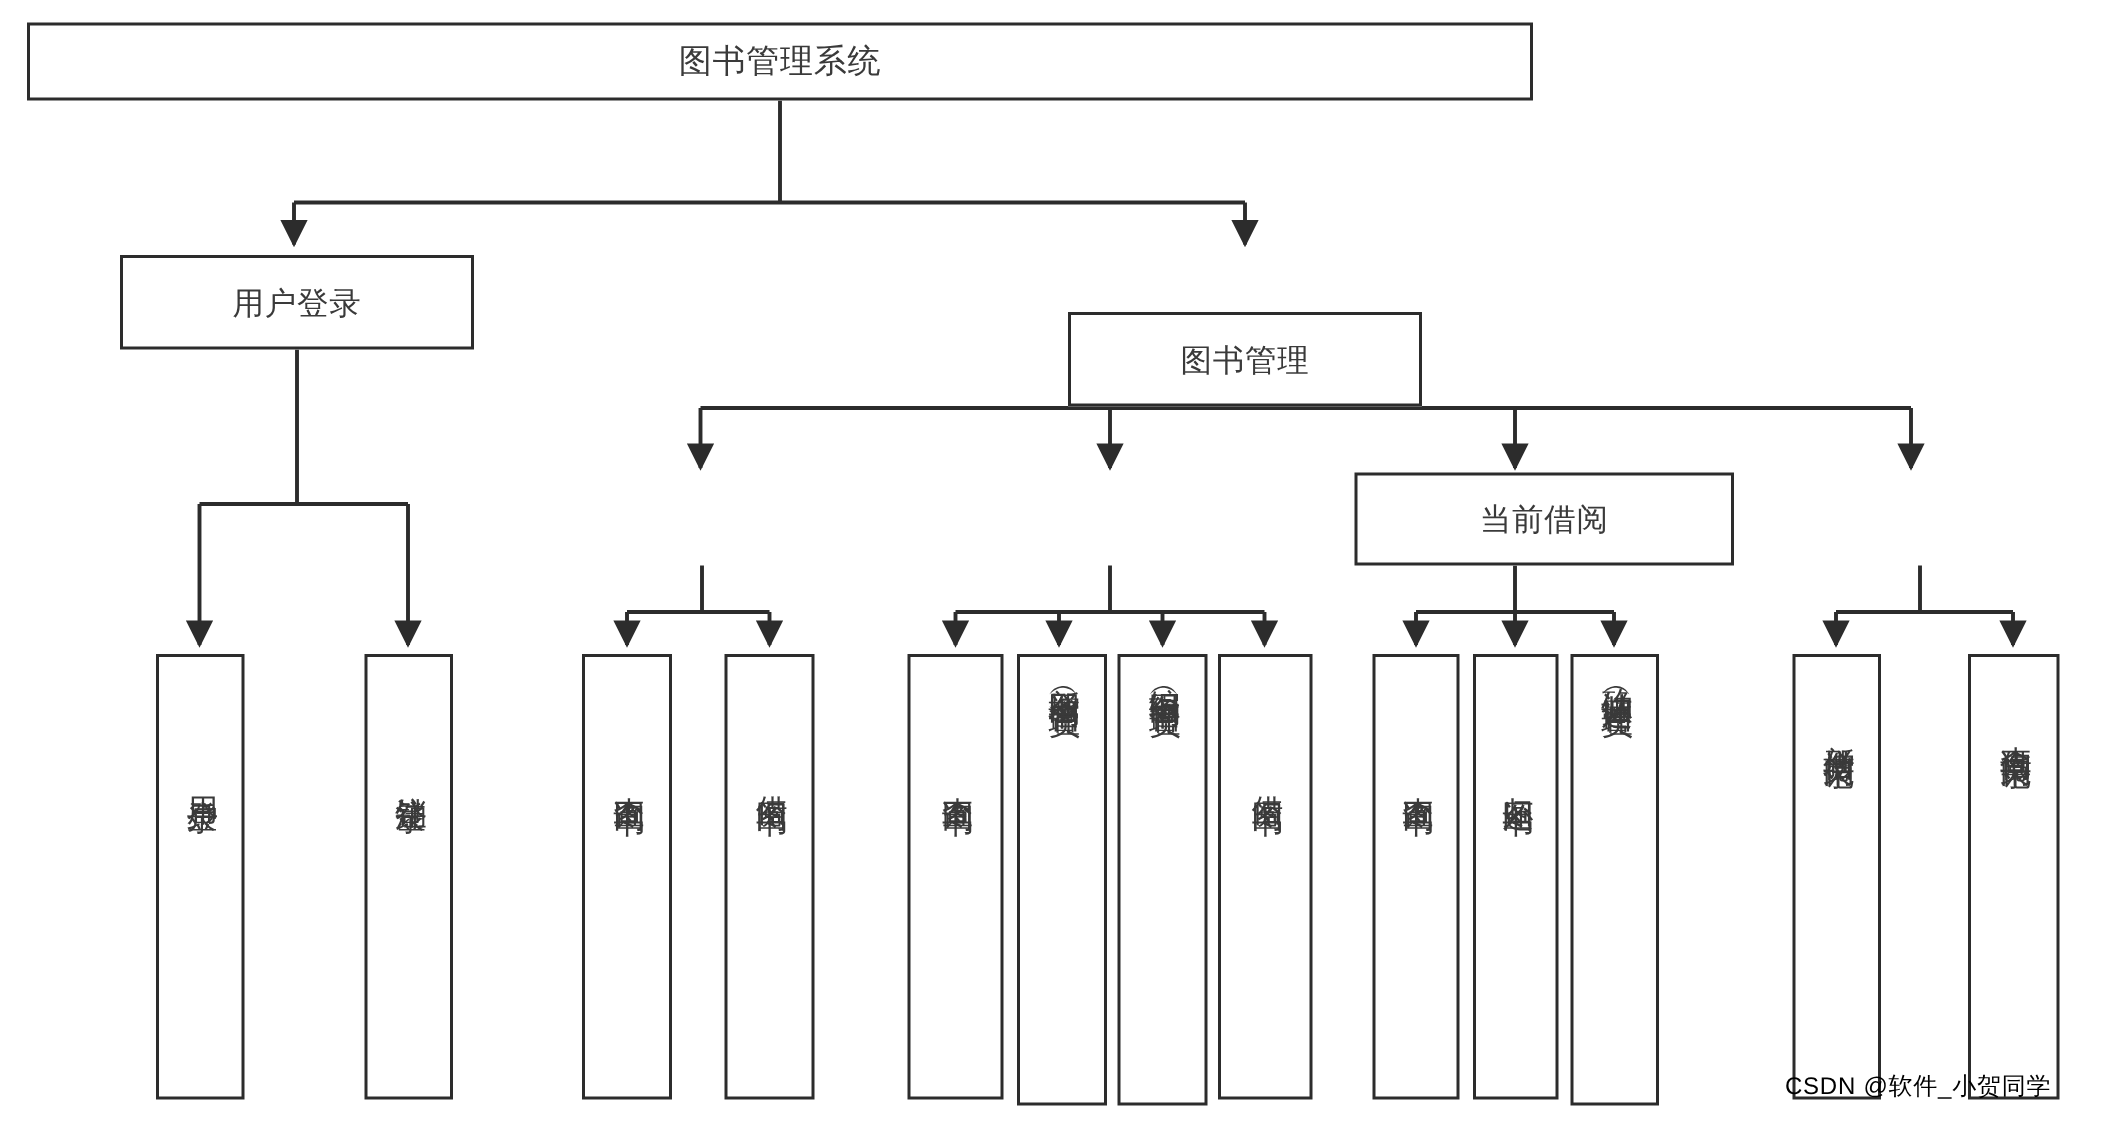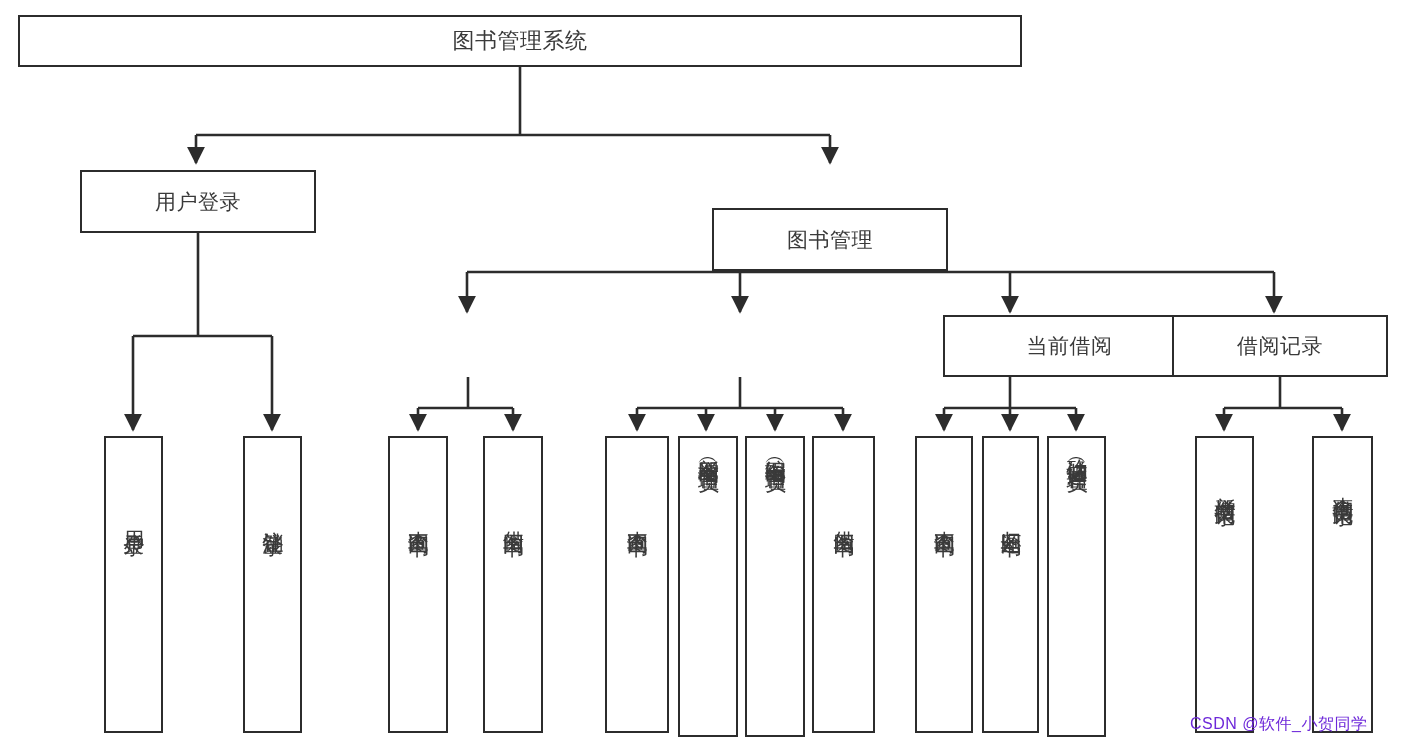--- a/index.html
+++ b/index.html
@@ -55,21 +55,21 @@
     line-height: 1.28;
     letter-spacing: 2px;
     color: #3a3a3a;
     white-space: nowrap;
   }
   .watermark {
     position: absolute;
     left: 1190px;
     top: 714px;
     font-size: 16px;
-    color: #6d28d9;
+    color: #000000;
     white-space: nowrap;
     letter-spacing: 0.5px;
   }
 </style>
 </head>
 <body>
 
 <div id="canvas">
 
   <svg id="edges" viewBox="0 0 1405 747" width="1405" height="747" aria-hidden="true">
@@ -129,27 +129,24 @@
   <div class="node node-h" style="left:80px; top:170px; width:236px; height:63px;">
     <span>用户登录</span>
   </div>
 
   <div class="node node-h" style="left:712px; top:170px; width:236px; height:63px;margin-top:38px;">
     <span>图书管理</span>
   </div>
 
 
 
-  <div class="node node-h" style="left:903px; top:315px; width:253px; height:62px;margin-left:40px;">
+  <div class="node node-h" style="left:903px; top:315px; width:253px; height:62px;">
     <span>当前借阅</span>
   </div>
 
-  <div class="node node-h" style="left:1172px; top:315px; width:216px; height:62px;">
-    <span>借阅记录</span>
-  </div>
 
   <div class="node node-v" style="left:104px; top:436px; width:59px; height:297px;">
     <span class="vtext" style="margin-top:76px;">用户登录</span>
   </div>
 
   <div class="node node-v" style="left:243px; top:436px; width:59px; height:297px;">
     <span class="vtext" style="margin-top:76px;">注销登录</span>
   </div>
 
   <div class="node node-v" style="left:388px; top:436px; width:60px; height:297px;">

